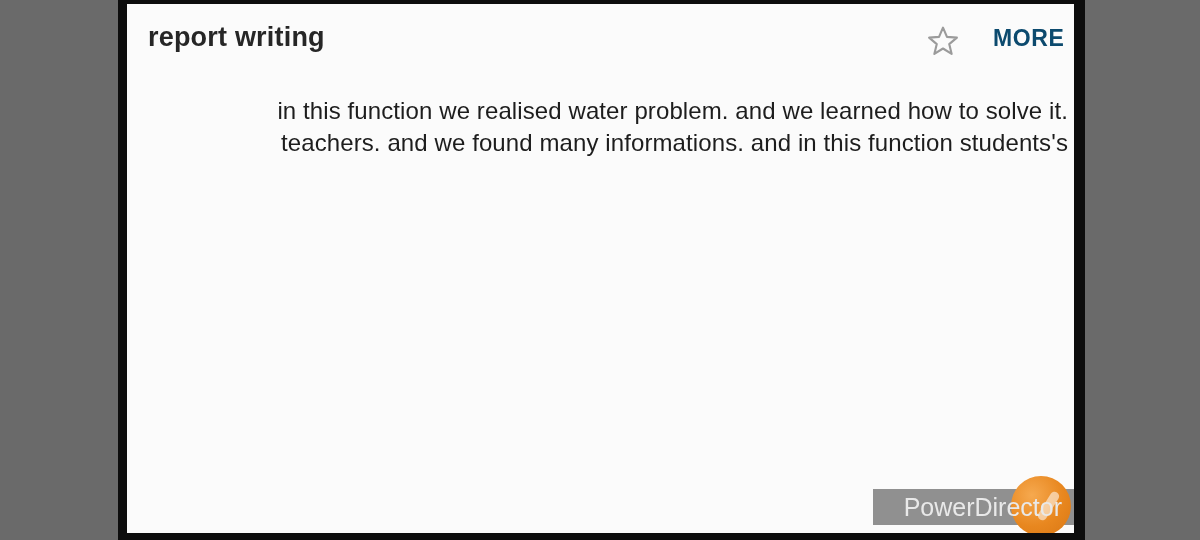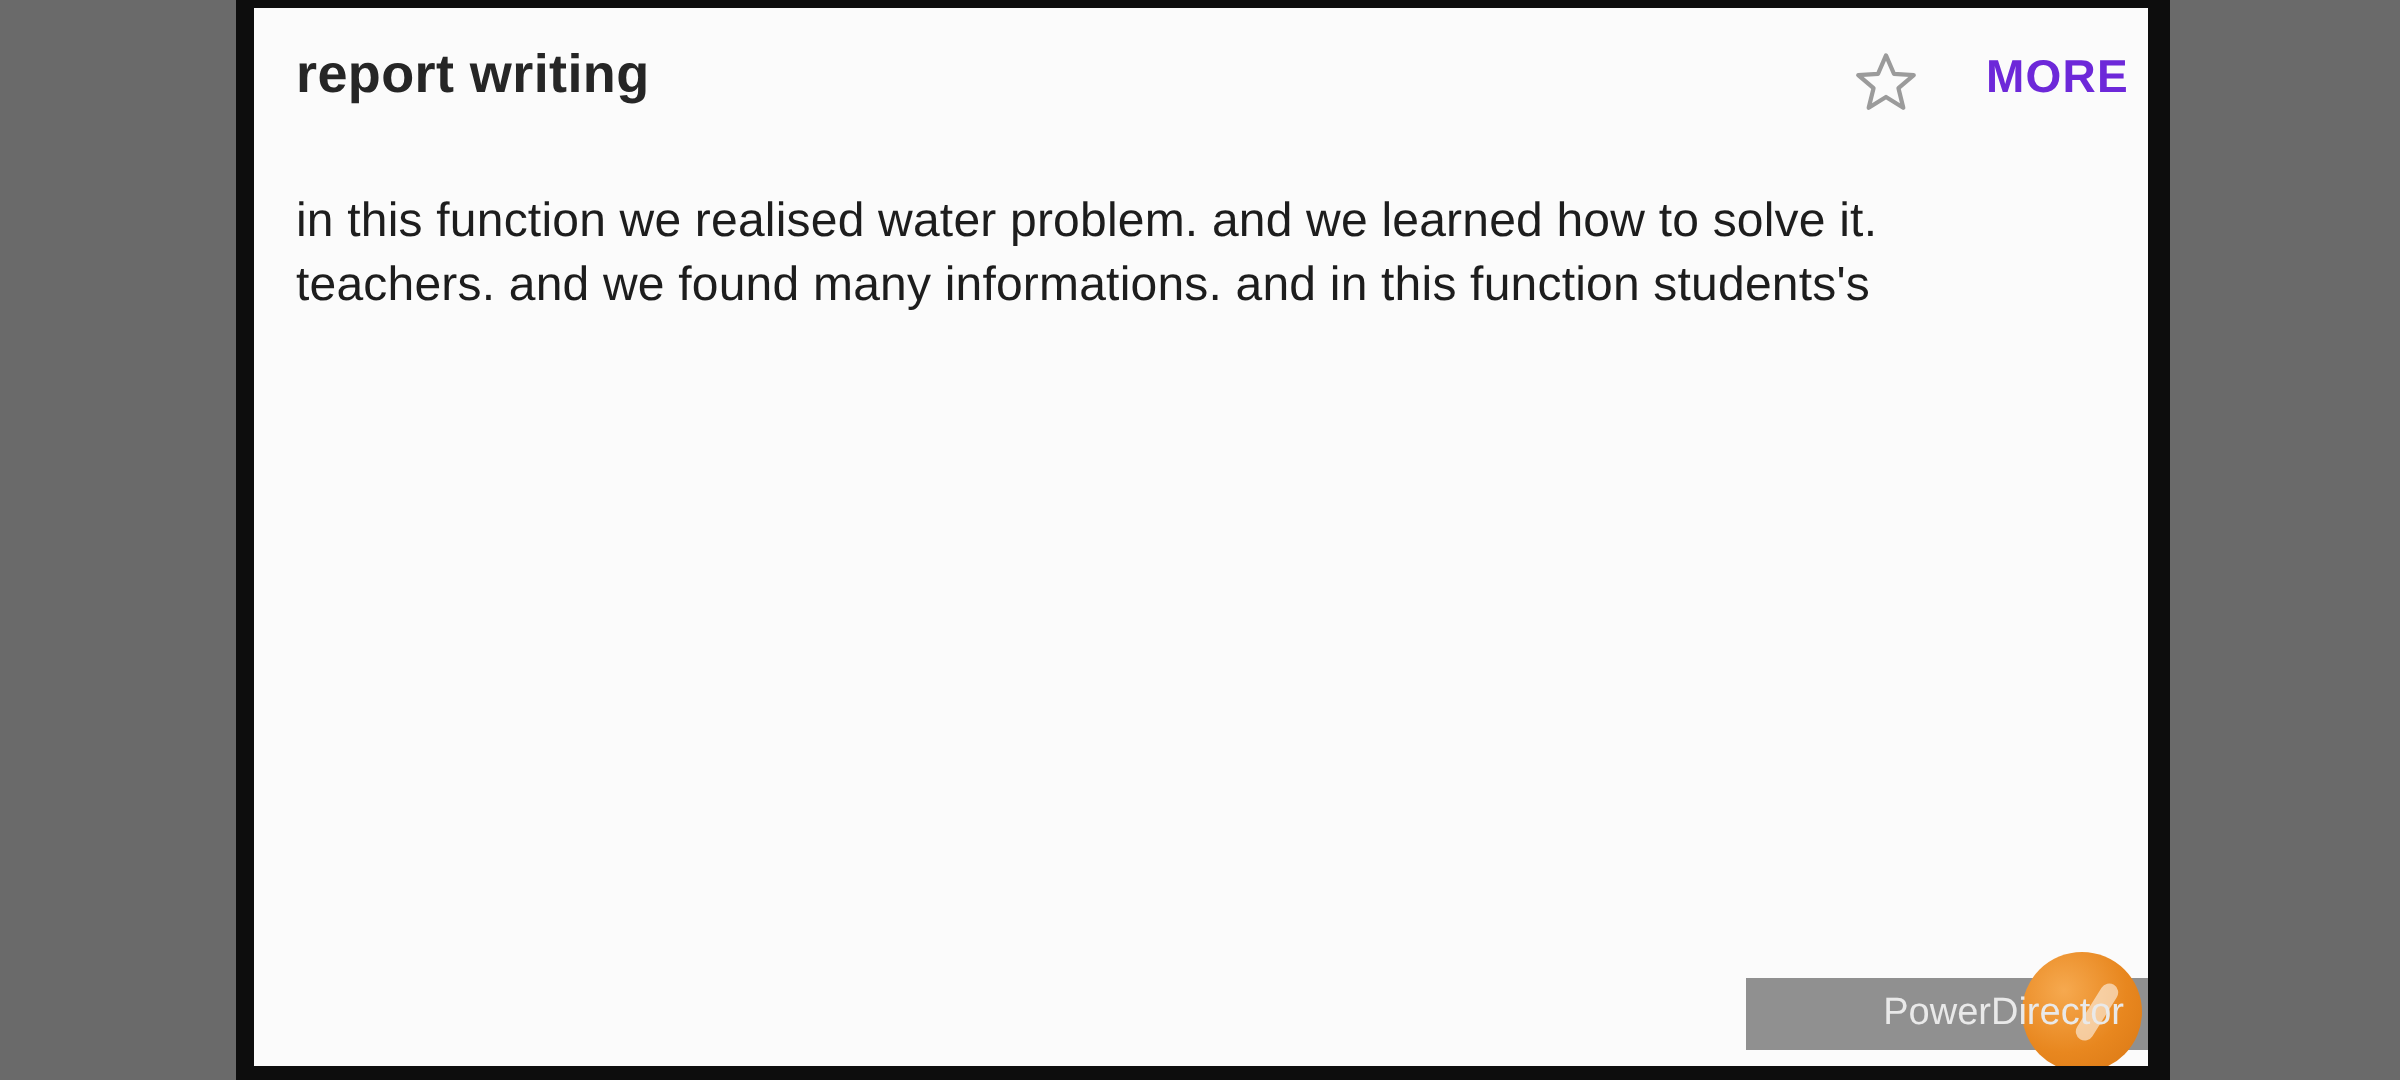--- a/index.html
+++ b/index.html
@@ -58,35 +58,36 @@
     position:absolute;
     left:21px;top:91px;right:6px;
     color:#1d1d1d;
   }
   .line{
     height:32px;
     line-height:32px;
     font-size:24px;
     letter-spacing:0.1px;
     white-space:nowrap;
+    text-align:right;
   }
   .para2{margin-top:64px;}
   
   .wm-bar{
     position:absolute;
     right:0;top:485px;
     width:201px;height:36px;
     background:rgba(124,124,124,0.85);
     z-index:1;
   }
   .wm-text{
     position:absolute;
     right:12px;top:485px;
     height:36px;line-height:36px;
-    font-size:19px;
+    font-size:25px;
     color:#e9e9e9;
     z-index:3;
     white-space:nowrap;
   }
   .wm-logo{
     position:absolute;
     left:884px;top:472px;
     width:60px;height:60px;
     border-radius:50%;
     background:radial-gradient(circle at 35% 32%, #f6a94f 0%, #e8871f 55%, #d97714 100%);
@@ -109,21 +110,21 @@
     <div class="page">
 
       <div class="title">report writing</div>
 
       <button class="star-btn">
         <svg viewBox="0 0 24 24">
           <polygon points="12,2.6 14.8,9.1 21.8,9.6 16.4,14.2 18.1,21.1 12,17.3 5.9,21.1 7.6,14.2 2.2,9.6 9.2,9.1" fill="none" stroke="#9b9b9b" stroke-width="1.5" stroke-linejoin="round"></polygon>
         </svg>
       </button>
 
-      <button class="more-btn" style="color:#6d28d9;">MORE</button>
+      <button class="more-btn" style="color:#0c4a6e;">MORE</button>
 
       <div class="body">
         <div>
           <div class="line">in this function we realised water problem. and we learned how to solve it.</div>
           <div class="line">teachers. and we found many informations. and in this function students's</div>
         </div>
       </div>
 
       <div>
         <div class="wm-bar"></div>

